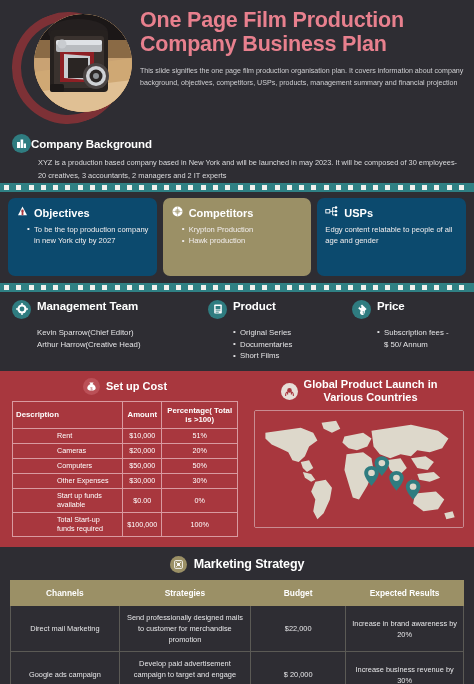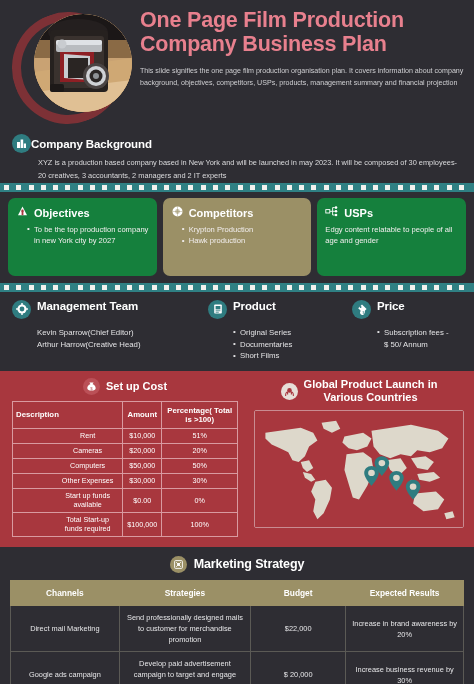--- a/index.html
+++ b/index.html
@@ -57,21 +57,21 @@
     display: flex; align-items: center; gap: 7.3px;
     padding-left: 4px;
   }
   .perf { width: 5px; height: 4.5px; background: #f2f2ef; flex: 0 0 auto; }
 
   
   .cards {
     display: flex; gap: 6px; padding: 6px 8px 7px 8px;
   }
   .card { border-radius: 7px; padding: 6px 8px 8px 8px; min-height: 78px; }
-  .card.red { background: #15803d; flex: 1 1 33%; }
+  .card.red { background: #0c4a6e; flex: 1 1 33%; }
   .card.khaki { background: #9b9066; flex: 1 1 33%; }
   .card-head { display: flex; align-items: center; gap: 5px; }
   .card-title { font-size: 11px; font-weight: bold; color: #ffffff; }
   .card-body { margin-top: 2px; font-size: 7.6px; line-height: 1.52; color: #f2eeee; }
   .card-body.indent { padding-left: 11px; }
   .bullets { list-style: none; }
   .bullets li { position: relative; padding-left: 7px; }
   .bullets li::before {
     content: "•"; position: absolute; left: 0; top: -0.5px; font-size: 8px;
   }
@@ -98,21 +98,21 @@
   .panel-icon.gold { background: #9b9066; }
   .panel-title { font-size: 11px; font-weight: bold; color: #ffffff; text-align: center; line-height: 1.2; }
 
   table.cost { width: 100%; border-collapse: collapse; }
   table.cost th, table.cost td {
     border: 0.8px solid #d99aa0; color: #ffffff;
     font-size: 7.2px; padding: 2.5px 4px;
   }
   table.cost th { font-weight: bold; font-size: 7.8px; text-align: center; padding: 4px 3px; }
   table.cost th:first-child { text-align: left; }
-  table.cost td.desc { text-align: center; padding-left: 44px; }
+  table.cost td.desc { text-align: left; padding-left: 44px; }
   table.cost td.num { text-align: center; }
 
   .map-panel { flex: 1; padding: 7px 10px 10px 6px; }
   .map-box {
     border: 0.8px solid #c98b91; border-radius: 2px;
     height: 118px; position: relative; overflow: hidden;
   }
   .map-box svg { position: absolute; left: 0; top: 0; width: 100%; height: 100%; }
 
   

